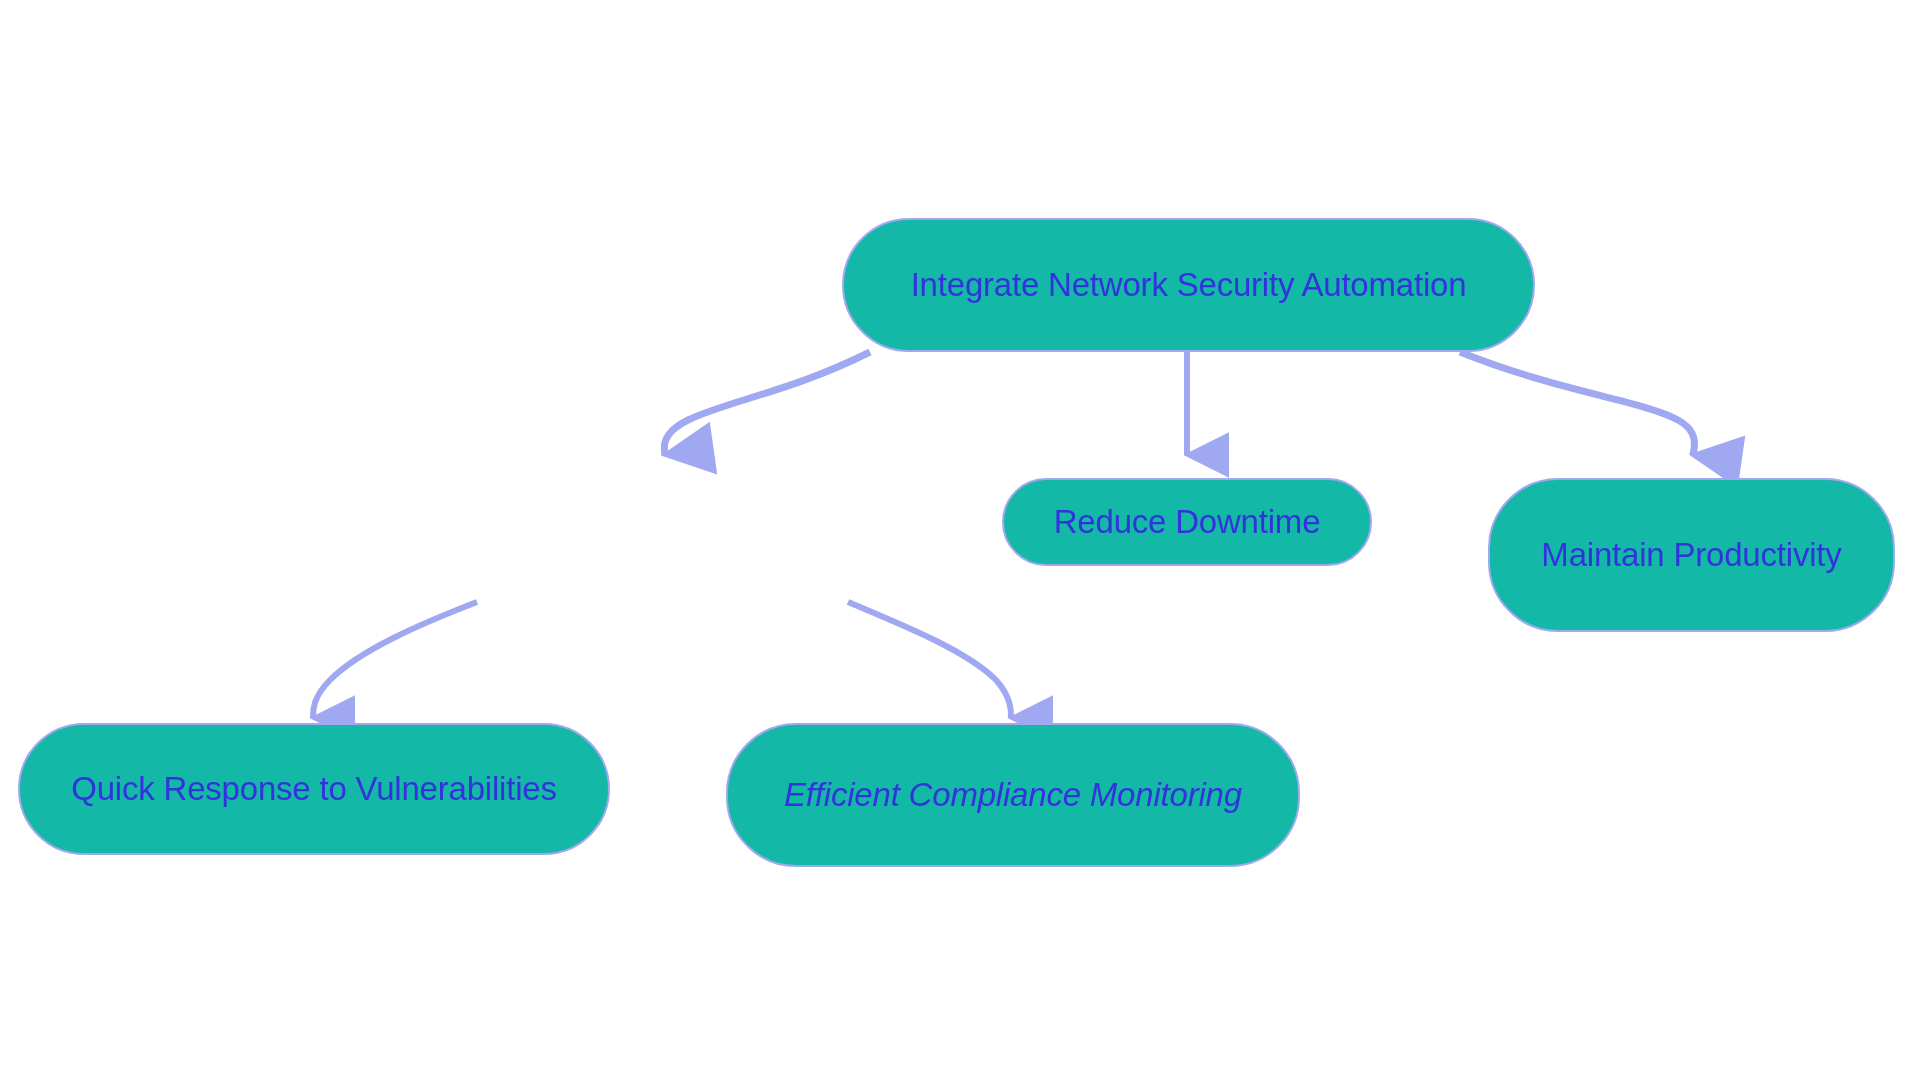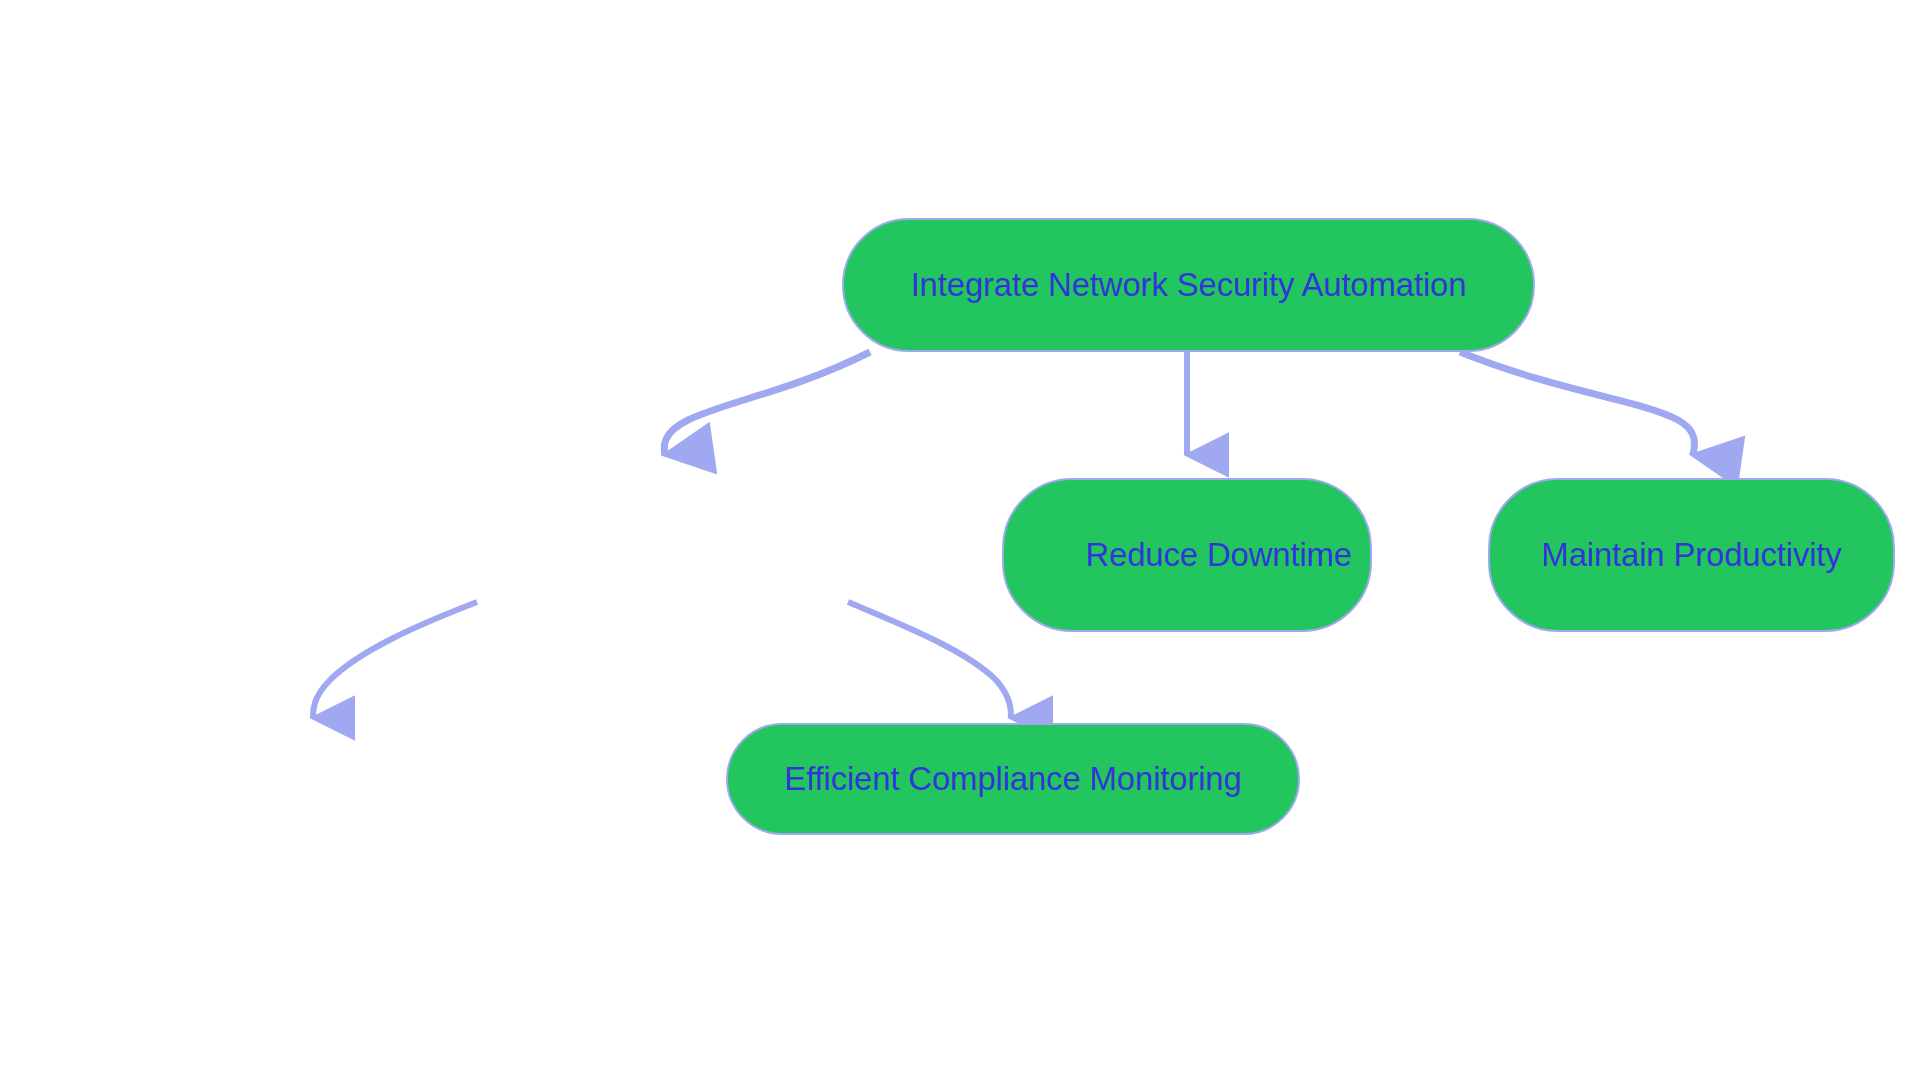--- a/index.html
+++ b/index.html
@@ -26,43 +26,43 @@
     width: 1920px;
     height: 1083px;
     pointer-events: none;
   }
   .node {
     position: absolute;
     box-sizing: border-box;
     display: flex;
     align-items: center;
     justify-content: center;
-    background: #22c55e;
+    background: #14b8a6;
     border: 2px solid #9fa8f0;
     border-radius: 70px;
     text-align: center;
     z-index: 2;
   }
   .node-label {
     color: #3333dd;
     font-family: "Liberation Sans", sans-serif;
     font-size: 33px;
     font-weight: 400;
     letter-spacing: -0.2px;
     line-height: 1.15;
     white-space: nowrap;
     padding: 0 18px;
   }
   
   #node-root        { left: 842px;  top: 218px; width: 693px; height: 134px; }
   #node-enhance     { left: 441px;  top: 478px; width: 449px; height: 122px; }
-  #node-downtime    { left: 1002px; top: 478px; width: 370px; height: 154px; justify-content: flex-end; }
+  #node-downtime    { left: 1002px; top: 478px; width: 370px; height: 88px; }
   #node-productivity{ left: 1488px; top: 478px; width: 407px; height: 154px; }
   #node-quick       { left: 18px;   top: 723px; width: 592px; height: 132px; }
-  #node-compliance  { left: 726px;  top: 723px; width: 574px; height: 112px; }
+  #node-compliance  { left: 726px;  top: 723px; width: 574px; height: 144px; font-style: italic; }
 </style>
 </head>
 <body>
 
 <div id="canvas">
 
   <svg id="edge-layer" viewBox="0 0 1920 1083" width="1920" height="1083" xmlns="http://www.w3.org/2000/svg">
     <defs>
       <marker id="arrowhead" markerWidth="9" markerHeight="9" refX="4.2" refY="7.6" orient="auto" markerUnits="strokeWidth">
         <path d="M 0.4 0.6 L 8.0 0.6 L 4.2 8.2 Z" fill="#9fa8f0"></path>
@@ -86,18 +86,21 @@
 
 
   <div class="node" id="node-downtime">
     <span class="node-label">Reduce Downtime</span>
   </div>
 
   <div class="node" id="node-productivity">
     <span class="node-label">Maintain Productivity</span>
   </div>
 
+  <div class="node" id="node-quick">
+    <span class="node-label">Quick Response to Vulnerabilities</span>
+  </div>
 
   <div class="node" id="node-compliance">
     <span class="node-label">Efficient Compliance Monitoring</span>
   </div>
 
 </div>
 
 </body></html>

